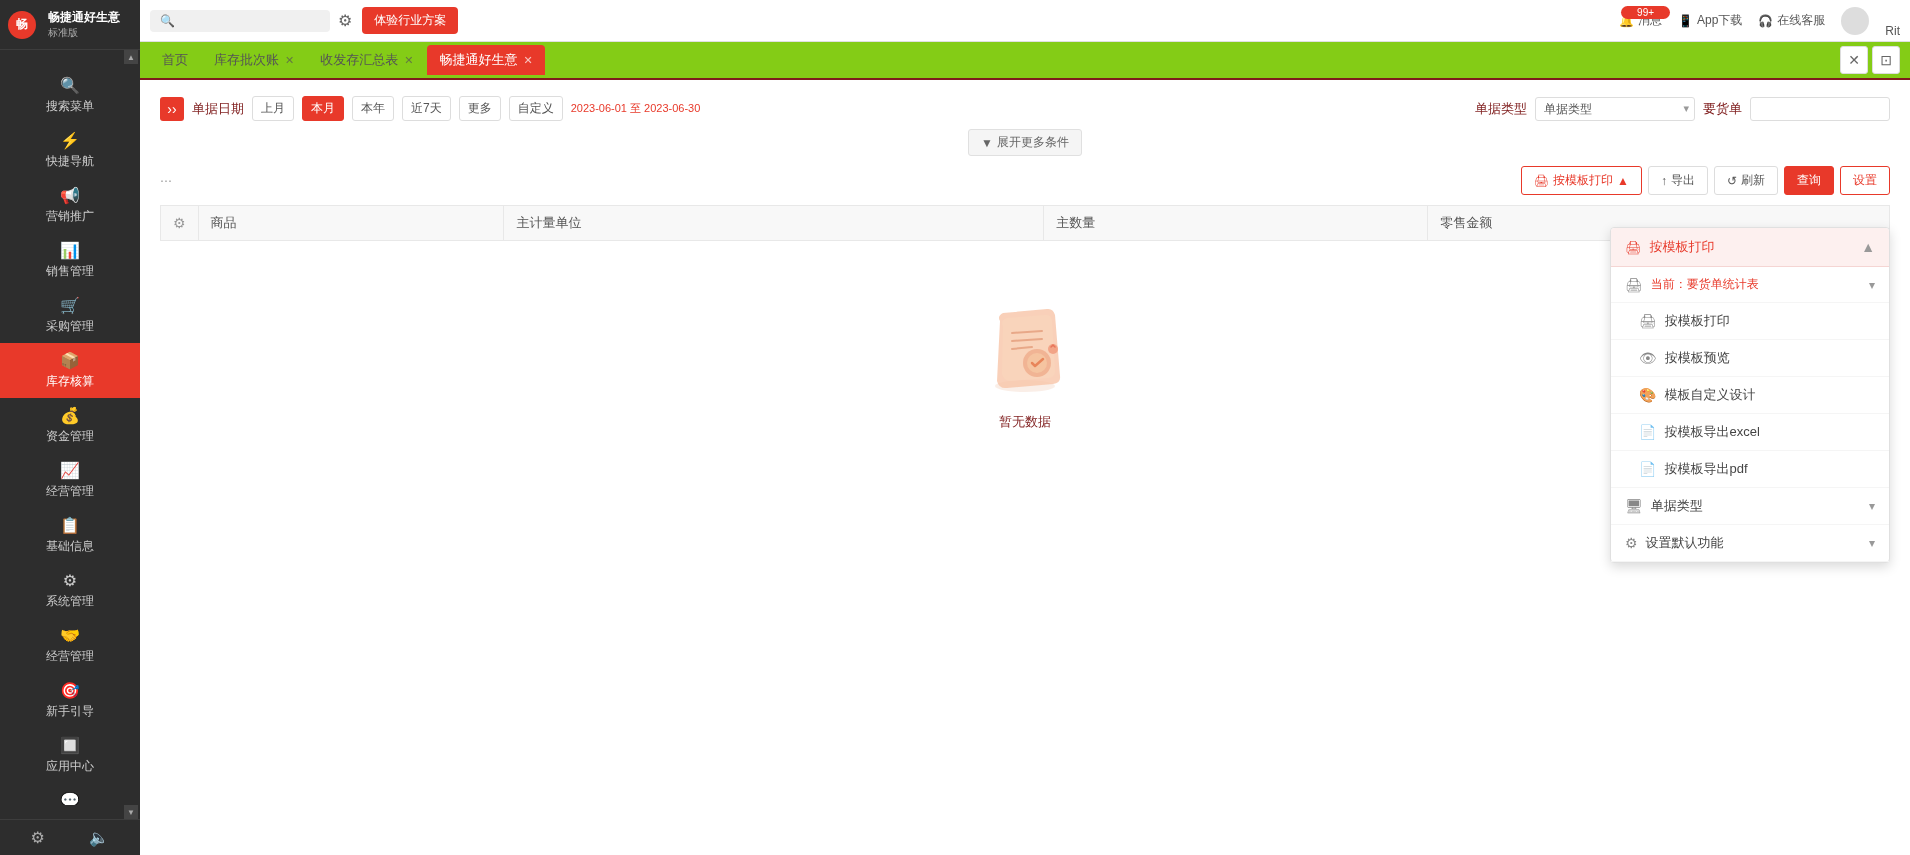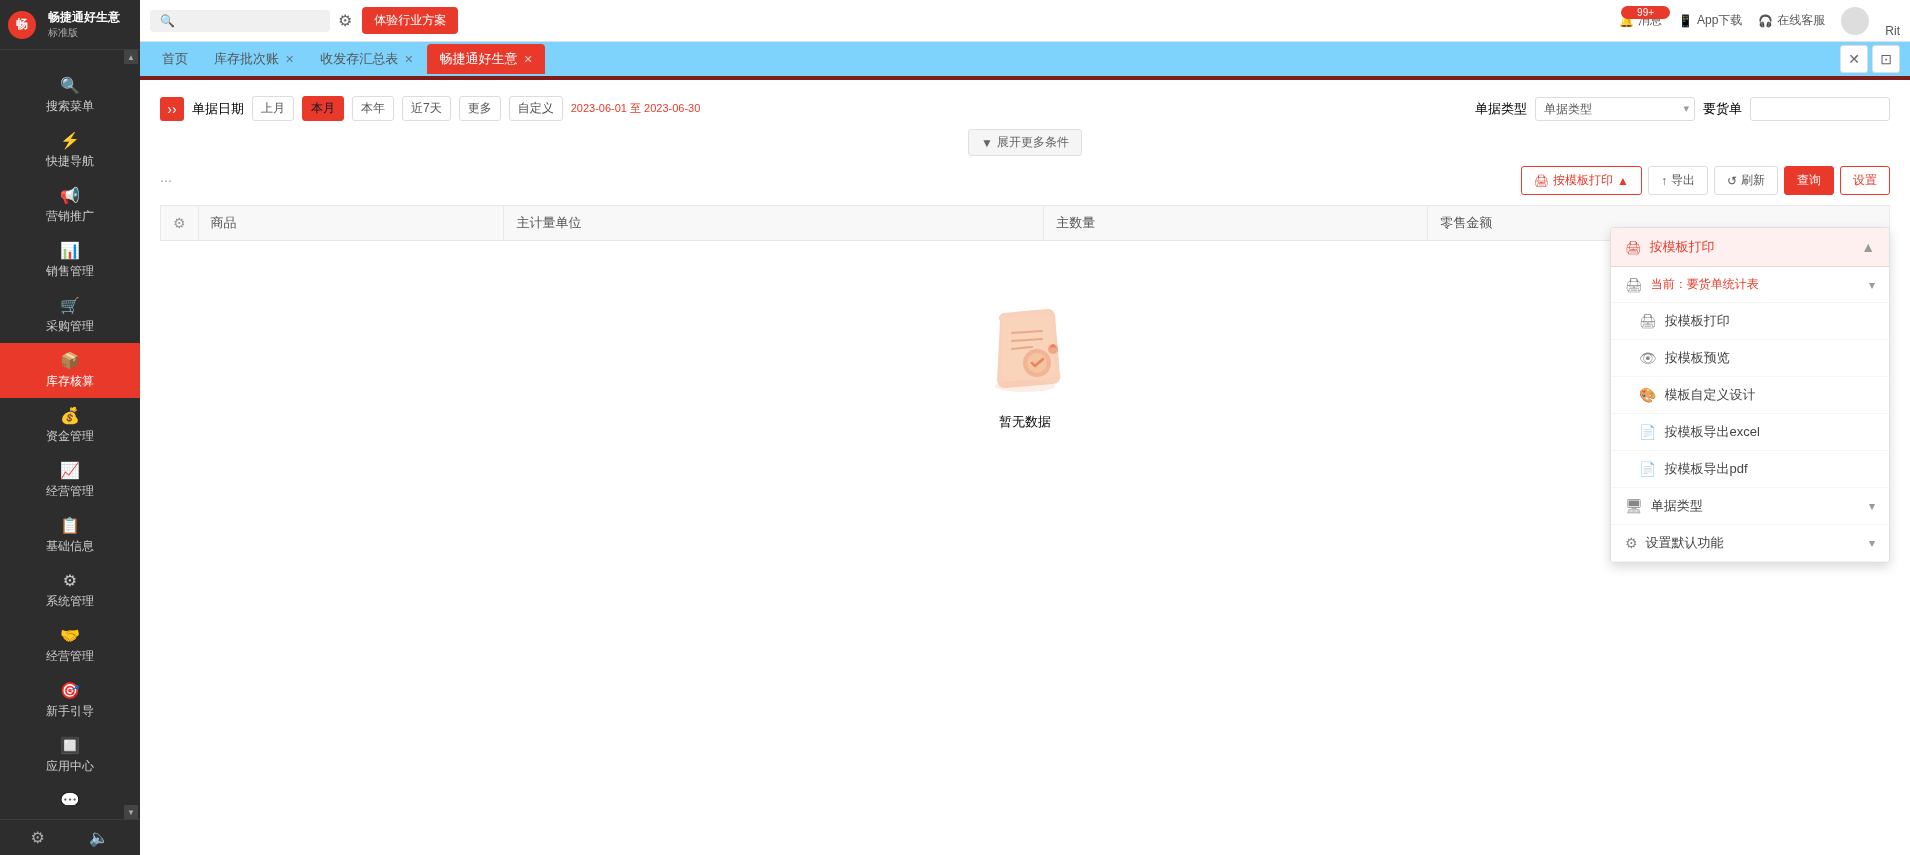--- a/index.html
+++ b/index.html
@@ -165,22 +165,22 @@
     .topbar-avatar {
       width: 28px;
       height: 28px;
       background: #ddd;
       border-radius: 50%;
     }
     .topbar-username { color: #555; margin-top: 20px; }
 
     
     .tabs-bar {
-      background: #7dd3fc;
-      border-bottom: 4px solid #7f1d1d;
+      background: #84cc16;
+      border-bottom: 2px solid #7f1d1d;
       display: flex;
       align-items: center;
       padding: 0 10px;
       height: 38px;
       flex-shrink: 0;
       gap: 2px;
     }
     .tab {
       display: flex;
       align-items: center;
@@ -258,36 +258,36 @@
       width: 24px;
       height: 24px;
       cursor: pointer;
       display: flex;
       align-items: center;
       justify-content: center;
       font-size: 14px;
     }
     .filter-label {
       font-size: 13px;
-      color: #000000;
+      color: #7f1d1d;
       white-space: nowrap;
     }
     .date-btn {
       padding: 3px 8px;
       border: 1px solid #ddd;
       background: #fff;
       border-radius: 3px;
       cursor: pointer;
       font-size: 12px;
       color: #555;
       font-family: inherit;
     }
     .date-btn.active {
       background: #e8392a;
-      color: #0f172a;
+      color: #ffffff;
       border-color: #e8392a;
       font-family: Liberation Serif, serif;
     }
     .date-range {
       font-size: 11px;
       color: #e8392a;
     }
     .filter-select {
       border: 1px solid #ddd;
       border-radius: 3px;
@@ -466,21 +466,21 @@
       align-items: center;
       justify-content: center;
       padding: 60px 0;
     }
     .empty-icon {
       width: 100px;
       height: 100px;
       margin-bottom: 12px;
     }
     .empty-text {
-      color: #000000;
+      color: #7f1d1d;
       font-size: 13px;
     }
   </style>
 </head>
 <body>
 
 <div class="sidebar">
   <div class="sidebar-logo">
     <div class="sidebar-logo-icon">
       <span>畅</span>

